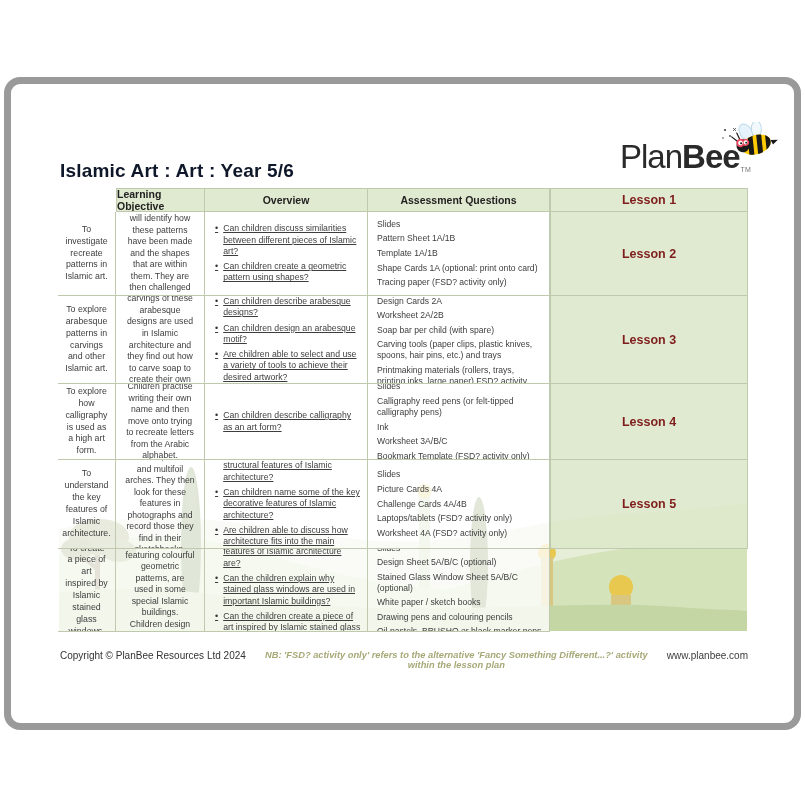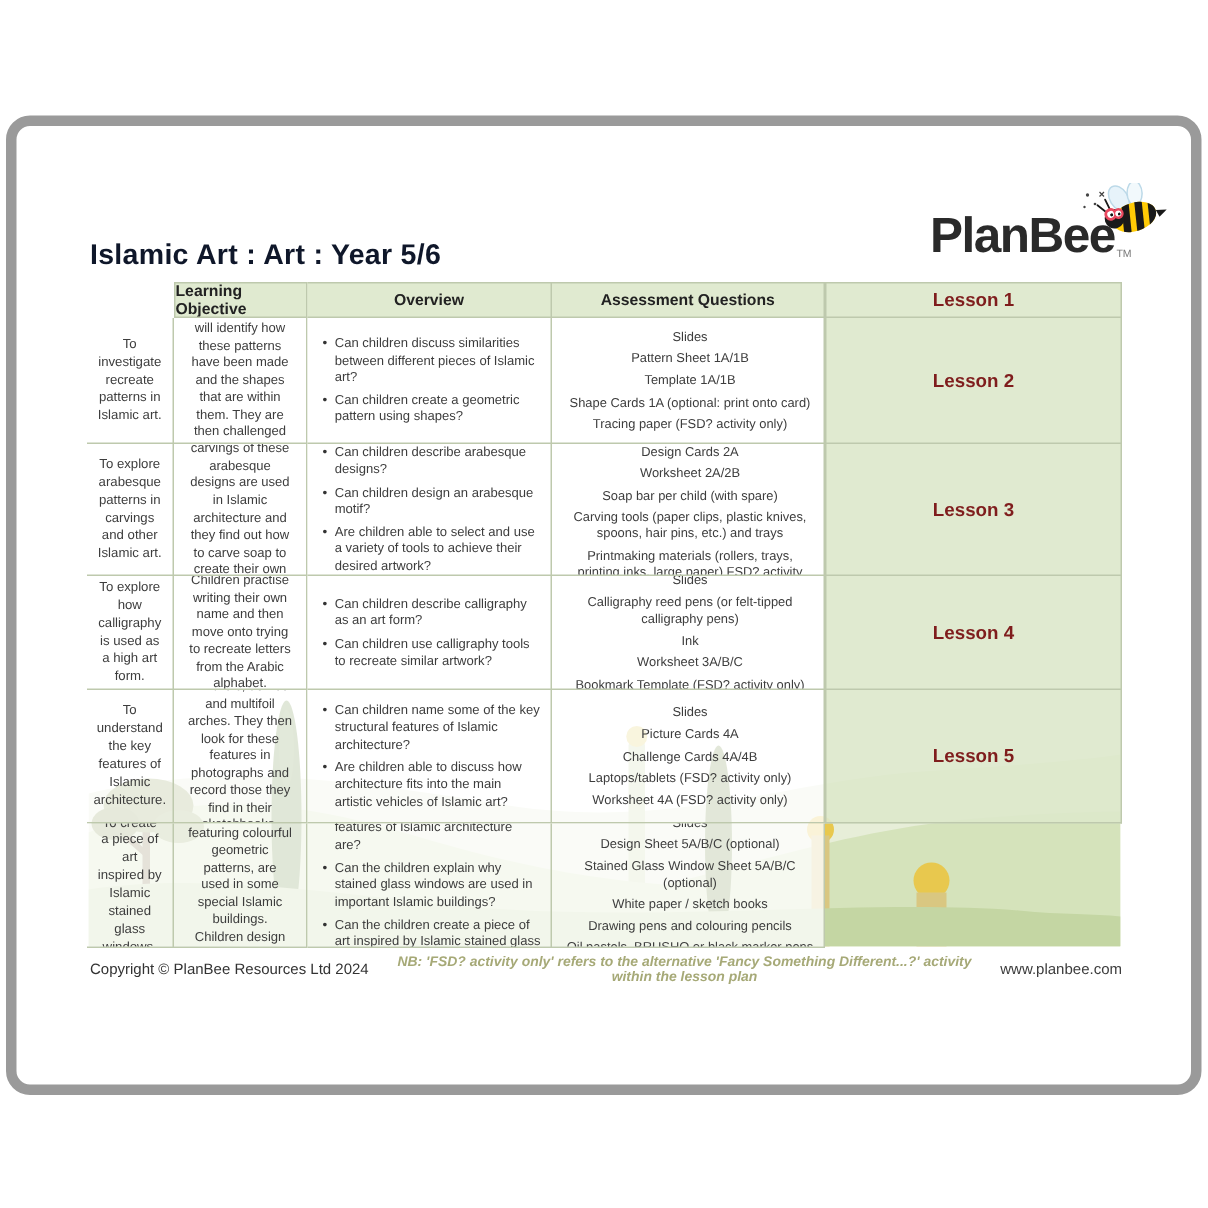--- a/index.html
+++ b/index.html
@@ -16,21 +16,21 @@
     position:absolute;left:4px;top:77px;width:797px;height:653px;box-sizing:border-box;
     border:7px solid #9a9a9a;border-radius:16px;background:#ffffff;
   }
   .page-title{
     position:absolute;left:60px;top:160px;font-size:19px;font-weight:bold;color:#0f172a;
     letter-spacing:.2px;z-index:3;
   }
   
   .logo{position:absolute;left:612px;top:124px;width:175px;height:64px;z-index:3;}
   .logo-text{position:absolute;left:8px;top:16px;font-size:33px;color:#2a2a2a;letter-spacing:-1px;line-height:1;}
-  .logo-text .plan{font-weight:700;}
+  .logo-text .plan{font-weight:400;}
   .logo-text .bee{font-weight:700;}
   .logo-text .tm{font-size:7px;color:#777;letter-spacing:0;vertical-align:bottom;margin-left:1px;}
   .bee-art{position:absolute;right:6px;top:-2px;width:62px;height:40px;}
   
   .table-area{position:absolute;left:58px;top:188px;width:690px;height:444px;z-index:2;}
   .landscape{position:absolute;left:1px;right:1px;bottom:1px;height:172px;z-index:0;}
   .grid{
     position:relative;z-index:1;display:grid;
     grid-template-columns:58px 89px 163px 182px 198px;
     grid-template-rows:24px 84px 88px 76px 89px 83px;
@@ -41,28 +41,28 @@
   .c.bt{border-top:1px solid var(--bd);}
   .corner{background:transparent;border:none;}
   .hdr{background:var(--green);display:flex;align-items:center;justify-content:center;
        font-weight:bold;font-size:10.5px;color:#222;}
   .lesson{background:var(--green);display:flex;align-items:center;justify-content:center;
        font-weight:bold;font-size:12.5px;color:#7f1d1d;}
   .obj{font-size:8.8px;line-height:1.35;text-align:center;display:flex;align-items:center;
        justify-content:center;padding:4px 7px;}
   .ovw{font-size:8.7px;line-height:1.33;text-align:center;display:flex;align-items:center;
        justify-content:center;padding:4px 9px;}
-  .qs{display:flex;flex-direction:column;justify-content:center;padding:4px 6px 4px 10px;gap:4px;}
+  .qs{display:flex;flex-direction:column;justify-content:center;padding:4px 6px 4px 10px;gap:4px;text-decoration:underline;}
   .q{display:flex;font-size:8.7px;line-height:1.3;text-align:left;}
   .q::before{content:"•";margin-right:5px;font-size:9px;line-height:1.25;color:#333;}
   .rs{display:flex;flex-direction:column;justify-content:center;padding:4px 6px 4px 9px;}
-  .r{font-size:8.6px;line-height:1.28;margin:1.8px 0;text-align:center;}
+  .r{font-size:8.6px;line-height:1.28;margin:1.8px 0;text-align:left;}
   
-  .footer{position:absolute;left:60px;width:688px;top:636px;display:flex;
-          justify-content:space-between;align-items:center;z-index:3;}
+  .footer{position:absolute;left:60px;width:688px;top:650px;display:flex;
+          justify-content:space-between;align-items:flex-start;z-index:3;}
   .copyright{font-size:10px;color:#333;white-space:nowrap;}
   .nb-note{font-size:9.3px;color:#a6a977;font-style:italic;font-weight:bold;
            padding:0 10px;text-align:center;}
   .website{font-size:10px;color:#3c3c3c;white-space:nowrap;}
 </style>
 </head>
 <body>
 
 <div class="frame"></div>
 
@@ -182,38 +182,38 @@
       <div class="r">Printmaking materials (rollers, trays, printing inks, large paper) FSD? activity only</div>
     </div>
 
     <div class="c lesson bl">Lesson 3</div>
     <div class="c obj">To explore how calligraphy is used as a high art form.</div>
     <div class="c ovw">In this lesson, children learn about the art of calligraphy in Islamic art. Children practise writing their own name and then move onto trying to recreate letters from the Arabic alphabet. Alternatively, they create a beautiful bookmark using what they have learnt.</div>
     <div class="c qs">
       <div class="q">
           <span>Can children describe calligraphy as an art form?</span>
         </div>
-      <div class="q">
-          <span>Can children use calligraphy tools to recreate similar artwork?</span>
-        </div>
     </div>
     <div class="c rs">
       <div class="r">Slides</div>
       <div class="r">Calligraphy reed pens (or felt-tipped calligraphy pens)</div>
       <div class="r">Ink</div>
       <div class="r">Worksheet 3A/B/C</div>
       <div class="r">Bookmark Template (FSD? activity only)</div>
     </div>
 
     <div class="c lesson bl">Lesson 4</div>
     <div class="c obj">To understand the key features of Islamic architecture.</div>
     <div class="c ovw">In this lesson, children learn about the key features of Islamic architecture including minarets, domes and multifoil arches. They then look for these features in photographs and record those they find in their sketchbooks. Alternatively, they may use a CAD programme to design their own Islamic building containing the key features.</div>
     <div class="c qs">
       <div class="q">
           <span>Can children name some of the key structural features of Islamic architecture?</span>
+        </div>
+      <div class="q">
+          <span>Can children name some of the key decorative features of Islamic architecture?</span>
         </div>
       <div class="q">
           <span>Are children able to discuss how architecture fits into the main artistic vehicles of Islamic art?</span>
         </div>
     </div>
     <div class="c rs">
       <div class="r">Slides</div>
       <div class="r">Picture Cards 4A</div>
       <div class="r">Challenge Cards 4A/4B</div>
       <div class="r">Laptops/tablets (FSD? activity only)</div>

